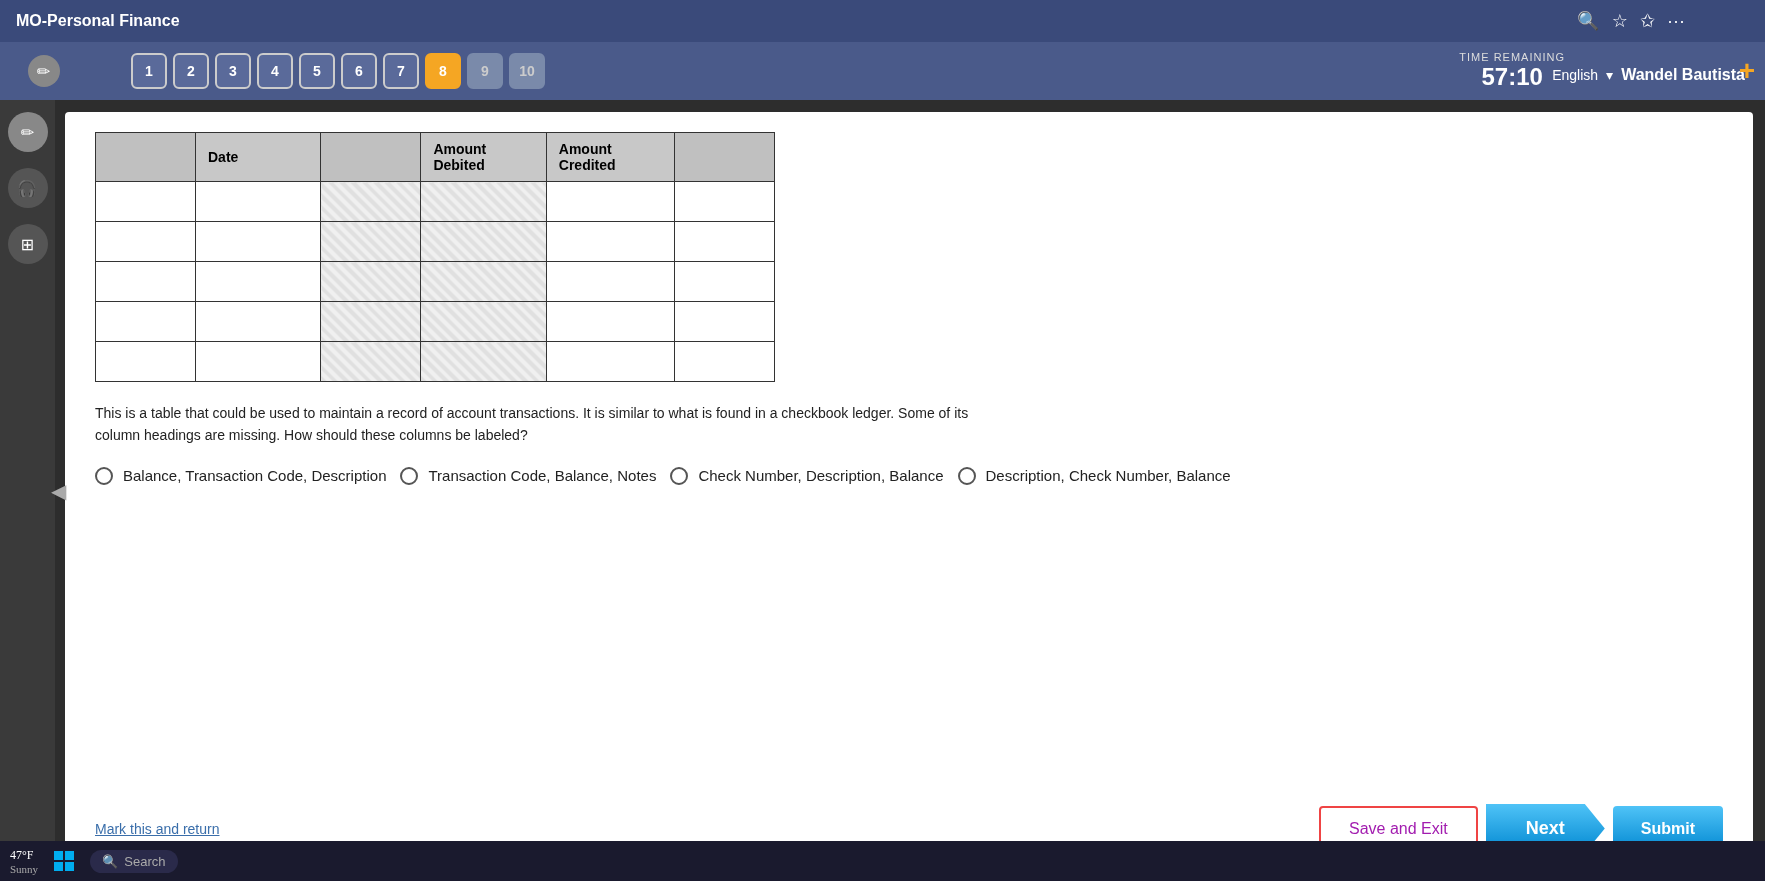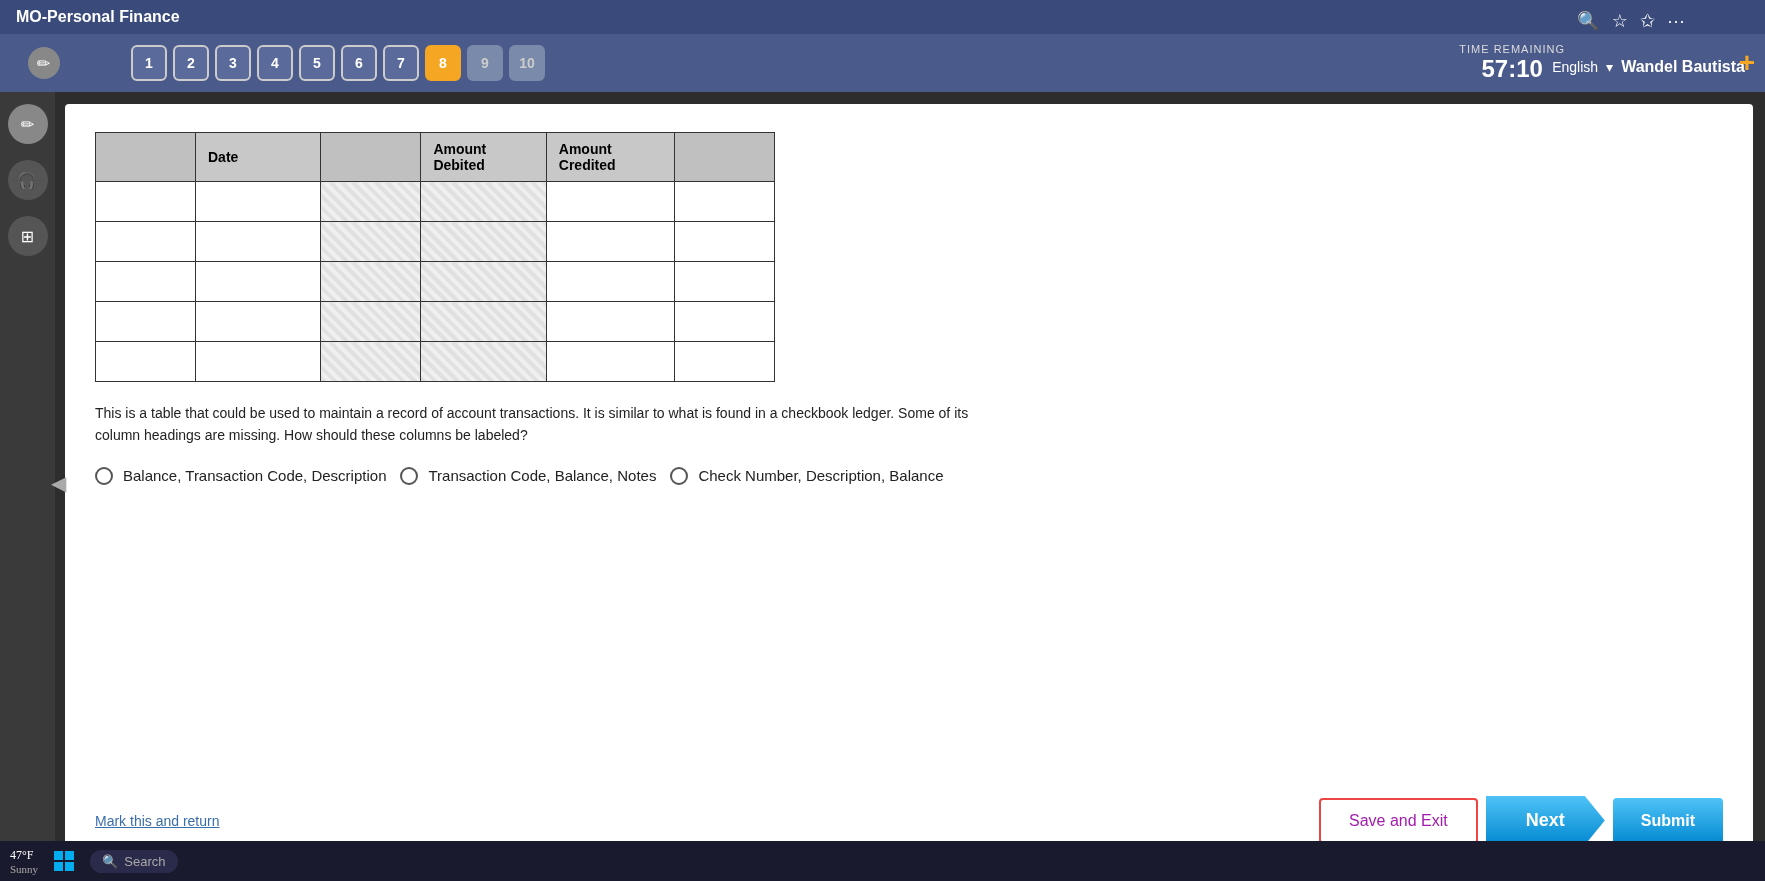--- a/index.html
+++ b/index.html
@@ -8,21 +8,21 @@
       background: #2d2d2d;
       width: 1765px;
       height: 881px;
       overflow: hidden;
       position: relative;
     }
 
     
     .top-bar {
       background: #3a4a7a;
-      height: 34px;
+      height: 42px;
       display: flex;
       align-items: center;
       padding: 0 16px;
       position: relative;
     }
     .app-title {
       color: white;
       font-size: 16px;
       font-weight: bold;
     }
@@ -152,21 +152,21 @@
     .sidebar-icon.pencil {
       background: #888;
     }
 
     
     .content-area {
       flex: 1;
       background: white;
       margin: 12px;
       border-radius: 4px;
-      padding: 28px 30px;
+      padding: 20px 30px;
       overflow-y: auto;
       position: relative;
     }
 
     
     .ledger-table {
       border-collapse: collapse;
       width: 680px;
       margin-bottom: 20px;
     }
@@ -456,20 +456,24 @@
           <span>Balance, Transaction Code, Description</span>
         </label>
         <label class="answer-option">
           <div class="radio-circle"></div>
           <span>Transaction Code, Balance, Notes</span>
         </label>
         <label class="answer-option">
           <div class="radio-circle"></div>
           <span>Check Number, Description, Balance</span>
         </label>
+        <label class="answer-option">
+          <div class="radio-circle"></div>
+          <span>Description, Check Number, Balance</span>
+        </label>
       </div>
 
       <div class="bottom-bar">
         <span class="mark-return-link">Mark this and return</span>
         <div class="btn-spacer"></div>
         <button class="btn-save-exit">Save and Exit</button>
         <button class="btn-next">Next</button>
         <button class="btn-submit">Submit</button>
       </div>
 

